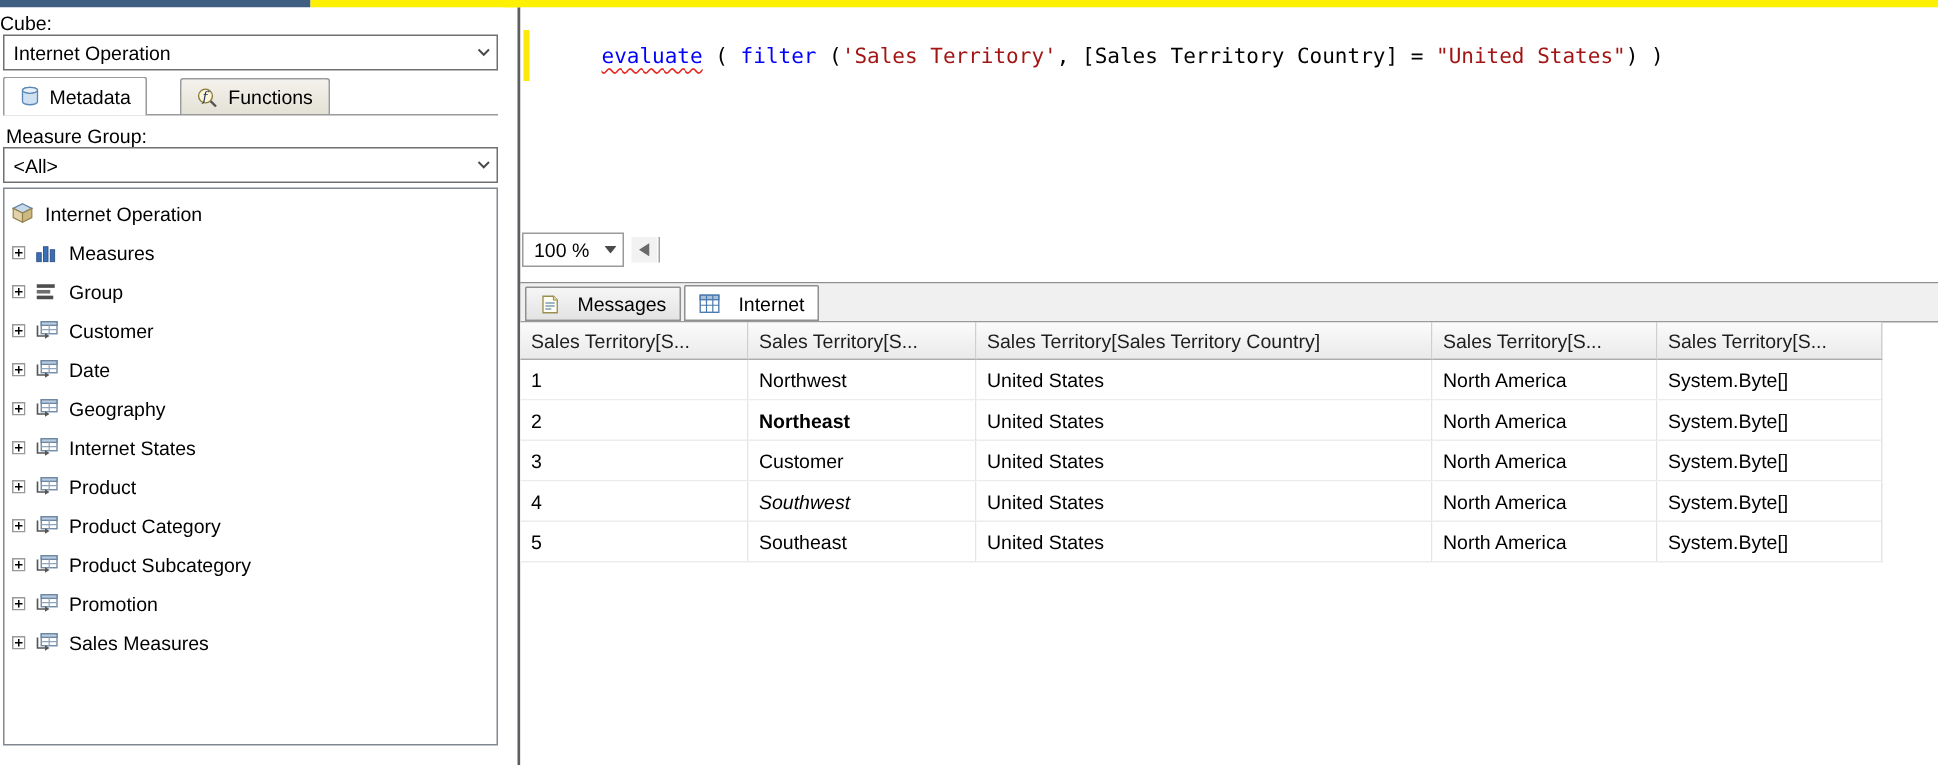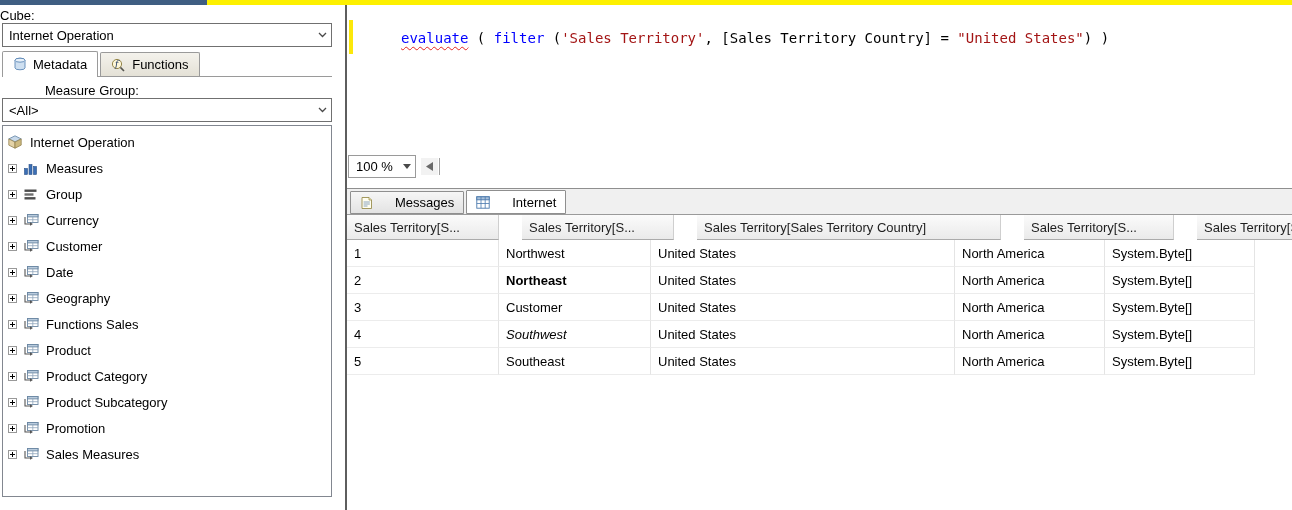--- a/index.html
+++ b/index.html
@@ -18,27 +18,27 @@
 
   
   .left-panel { position: absolute; left: 0; top: 5px; width: 336px; height: 505px; background: #fff; }
   .cube-label { position: absolute; left: 0; top: 3px; }
   .combo { position: absolute; height: 24px; border: 1px solid #707070; background: #fff; display: flex; align-items: center; padding-left: 6px; }
   .cube-combo { left: 2px; top: 18px; width: 330px; }
   .mg-combo   { left: 2px; top: 93px; width: 330px; }
   .combo-text { flex: 1; white-space: nowrap; overflow: hidden; }
   .combo-arrow { width: 18px; height: 100%; display: flex; align-items: center; justify-content: center; }
 
-  .tab-strip { position: absolute; left: 2px; top: 46px; width: 330px; height: 26px; display: flex; align-items: flex-end; border-bottom: 1px solid #9a9a9a; }
+  .tab-strip { position: absolute; left: 2px; top: 46px; width: 330px; height: 26px; display: flex; align-items: flex-end; border-bottom: 1px solid #9a9a9a; gap: 20px; }
   .mtab { height: 24px; display: flex; align-items: center; gap: 6px; padding: 0 10px; border: 1px solid #9a9a9a; border-bottom: none; border-radius: 2px 2px 0 0; background: linear-gradient(#f4f2ec, #e4e1d6); position: relative; cursor: default; }
   .mtab + .mtab { margin-left: 2px; }
   .mtab.active { background: #fff; height: 25px; z-index: 2; }
   .mtab.active::after { content: ""; position: absolute; left: 0; right: 0; bottom: -1px; height: 1px; background: #fff; }
 
-  .mg-label { position: absolute; left: 4px; top: 78px; margin-left: 41px; }
+  .mg-label { position: absolute; left: 4px; top: 78px; }
 
   .tree-box { position: absolute; left: 2px; top: 120px; width: 330px; bottom: 13px; border: 1px solid #828790; background: #fff; overflow: hidden; padding-top: 3px; }
   .tree-item { height: 26px; display: flex; align-items: center; padding-left: 5px; white-space: nowrap; }
   .t-expand { width: 16px; flex: 0 0 16px; display: flex; align-items: center; }
   .t-icon { width: 20px; flex: 0 0 20px; display: flex; align-items: center; }
   .t-label { margin-left: 2px; }
 
   
   .vsplit { position: absolute; left: 345px; top: 5px; width: 2px; bottom: 0; background: #5e5e5e; }
   .hsplit { position: absolute; left: 347px; top: 188px; right: 0; height: 1px; background: #8f8f8f; }
@@ -62,27 +62,27 @@
   .zoom-row { position: absolute; left: 1px; top: 149px; height: 24px; display: flex; align-items: center; }
   .zoom-combo { width: 68px; height: 23px; border: 1px solid #9a9a9a; background: #fff; display: flex; align-items: center; padding-left: 7px; cursor: default; }
   .zoom-text { flex: 1; }
   .zoom-arrow { width: 16px; display: flex; align-items: center; justify-content: center; }
   .scroll-left-btn { width: 17px; height: 17px; margin-left: 5px; display: flex; align-items: center; justify-content: center; background: #f2f2f2; }
   .scroll-divider { width: 1px; height: 17px; background: #a0a0a0; margin-left: 1px; }
 
   
   .results { position: absolute; left: 347px; top: 189px; right: 0; bottom: 0; background: #f0f0f0; }
   .rtabs { position: absolute; left: 3px; top: 1px; height: 24px; display: flex; align-items: flex-end; }
-  .rtab { height: 23px; display: flex; align-items: center; gap: 22px; padding: 0 9px; border: 1px solid #8f8f8f; background: linear-gradient(#f6f6f6, #e3e3e3); margin-right: 2px; border-radius: 1px 1px 0 0; cursor: default; }
+  .rtab { height: 23px; display: flex; align-items: center; gap: 12px; padding: 0 9px; border: 1px solid #8f8f8f; background: linear-gradient(#f6f6f6, #e3e3e3); margin-right: 2px; border-radius: 1px 1px 0 0; cursor: default; }
   .rtab.active { background: #fff; height: 24px; }
   .ticon { display: flex; align-items: center; }
 
   .grid { position: absolute; left: 0; top: 25px; right: 0; bottom: 0; background: #fff; border-top: 1px solid #9a9a9a; }
   .g-row { display: flex; height: 27px; }
-  .g-row.g-header { height: 25px; gap: 23px; }
+  .g-row.g-header { height: 25px; }
   .g-cell { padding: 0 7px; display: flex; align-items: center; border-right: 1px solid #e4e4e4; border-bottom: 1px solid #ececec; white-space: nowrap; overflow: hidden; background: #fff; }
   .g-header .g-cell { background: linear-gradient(#fbfbfb, #eaeaea); border-right: 1px solid #cfcfcf; border-bottom: 1px solid #ababab; color: #1e1e1e; }
 </style>
 </head>
 <body>
 
 <div class="screen">
 
   <div class="strip-blue"></div>
   <div class="strip-yellow"></div>
@@ -188,40 +188,20 @@
           <span class="t-icon">
             <svg width="15" height="14" viewBox="0 0 15 14">
               <rect x="3.5" y="1.5" width="10.5" height="8" fill="#ffffff" stroke="#6c87a3" stroke-width="0.9"></rect>
               <rect x="3.5" y="1.5" width="10.5" height="2.4" fill="#b9cbdd" stroke="#6c87a3" stroke-width="0.9"></rect>
               <line x1="8.8" y1="3.9" x2="8.8" y2="9.5" stroke="#8fa5bb" stroke-width="0.8"></line>
               <line x1="3.5" y1="6.7" x2="14" y2="6.7" stroke="#8fa5bb" stroke-width="0.8"></line>
               <path d="M1 4 L1 11 L6 11" fill="none" stroke="#555555" stroke-width="1.1"></path>
               <polygon points="6,9.2 9,11 6,12.8" fill="#555555"></polygon>
             </svg>
           </span>
-          <span class="t-label">Currency</span>
-        </div>
-        <div class="tree-item">
-          <span class="t-expand">
-            <svg width="9" height="9" viewBox="0 0 9 9">
-              <rect x="0.5" y="0.5" width="8" height="8" fill="#ffffff" stroke="#999999"></rect>
-              <line x1="2" y1="4.5" x2="7" y2="4.5" stroke="#000" stroke-width="1"></line>
-              <line x1="4.5" y1="2" x2="4.5" y2="7" stroke="#000" stroke-width="1"></line>
-            </svg>
-          </span>
-          <span class="t-icon">
-            <svg width="15" height="14" viewBox="0 0 15 14">
-              <rect x="3.5" y="1.5" width="10.5" height="8" fill="#ffffff" stroke="#6c87a3" stroke-width="0.9"></rect>
-              <rect x="3.5" y="1.5" width="10.5" height="2.4" fill="#b9cbdd" stroke="#6c87a3" stroke-width="0.9"></rect>
-              <line x1="8.8" y1="3.9" x2="8.8" y2="9.5" stroke="#8fa5bb" stroke-width="0.8"></line>
-              <line x1="3.5" y1="6.7" x2="14" y2="6.7" stroke="#8fa5bb" stroke-width="0.8"></line>
-              <path d="M1 4 L1 11 L6 11" fill="none" stroke="#555555" stroke-width="1.1"></path>
-              <polygon points="6,9.2 9,11 6,12.8" fill="#555555"></polygon>
-            </svg>
-          </span>
           <span class="t-label">Customer</span>
         </div>
         <div class="tree-item">
           <span class="t-expand">
             <svg width="9" height="9" viewBox="0 0 9 9">
               <rect x="0.5" y="0.5" width="8" height="8" fill="#ffffff" stroke="#999999"></rect>
               <line x1="2" y1="4.5" x2="7" y2="4.5" stroke="#000" stroke-width="1"></line>
               <line x1="4.5" y1="2" x2="4.5" y2="7" stroke="#000" stroke-width="1"></line>
             </svg>
           </span>
@@ -268,21 +248,21 @@
           <span class="t-icon">
             <svg width="15" height="14" viewBox="0 0 15 14">
               <rect x="3.5" y="1.5" width="10.5" height="8" fill="#ffffff" stroke="#6c87a3" stroke-width="0.9"></rect>
               <rect x="3.5" y="1.5" width="10.5" height="2.4" fill="#b9cbdd" stroke="#6c87a3" stroke-width="0.9"></rect>
               <line x1="8.8" y1="3.9" x2="8.8" y2="9.5" stroke="#8fa5bb" stroke-width="0.8"></line>
               <line x1="3.5" y1="6.7" x2="14" y2="6.7" stroke="#8fa5bb" stroke-width="0.8"></line>
               <path d="M1 4 L1 11 L6 11" fill="none" stroke="#555555" stroke-width="1.1"></path>
               <polygon points="6,9.2 9,11 6,12.8" fill="#555555"></polygon>
             </svg>
           </span>
-          <span class="t-label">Functions Sales</span>
+          <span class="t-label">Internet States</span>
         </div>
         <div class="tree-item">
           <span class="t-expand">
             <svg width="9" height="9" viewBox="0 0 9 9">
               <rect x="0.5" y="0.5" width="8" height="8" fill="#ffffff" stroke="#999999"></rect>
               <line x1="2" y1="4.5" x2="7" y2="4.5" stroke="#000" stroke-width="1"></line>
               <line x1="4.5" y1="2" x2="4.5" y2="7" stroke="#000" stroke-width="1"></line>
             </svg>
           </span>
           <span class="t-icon">

